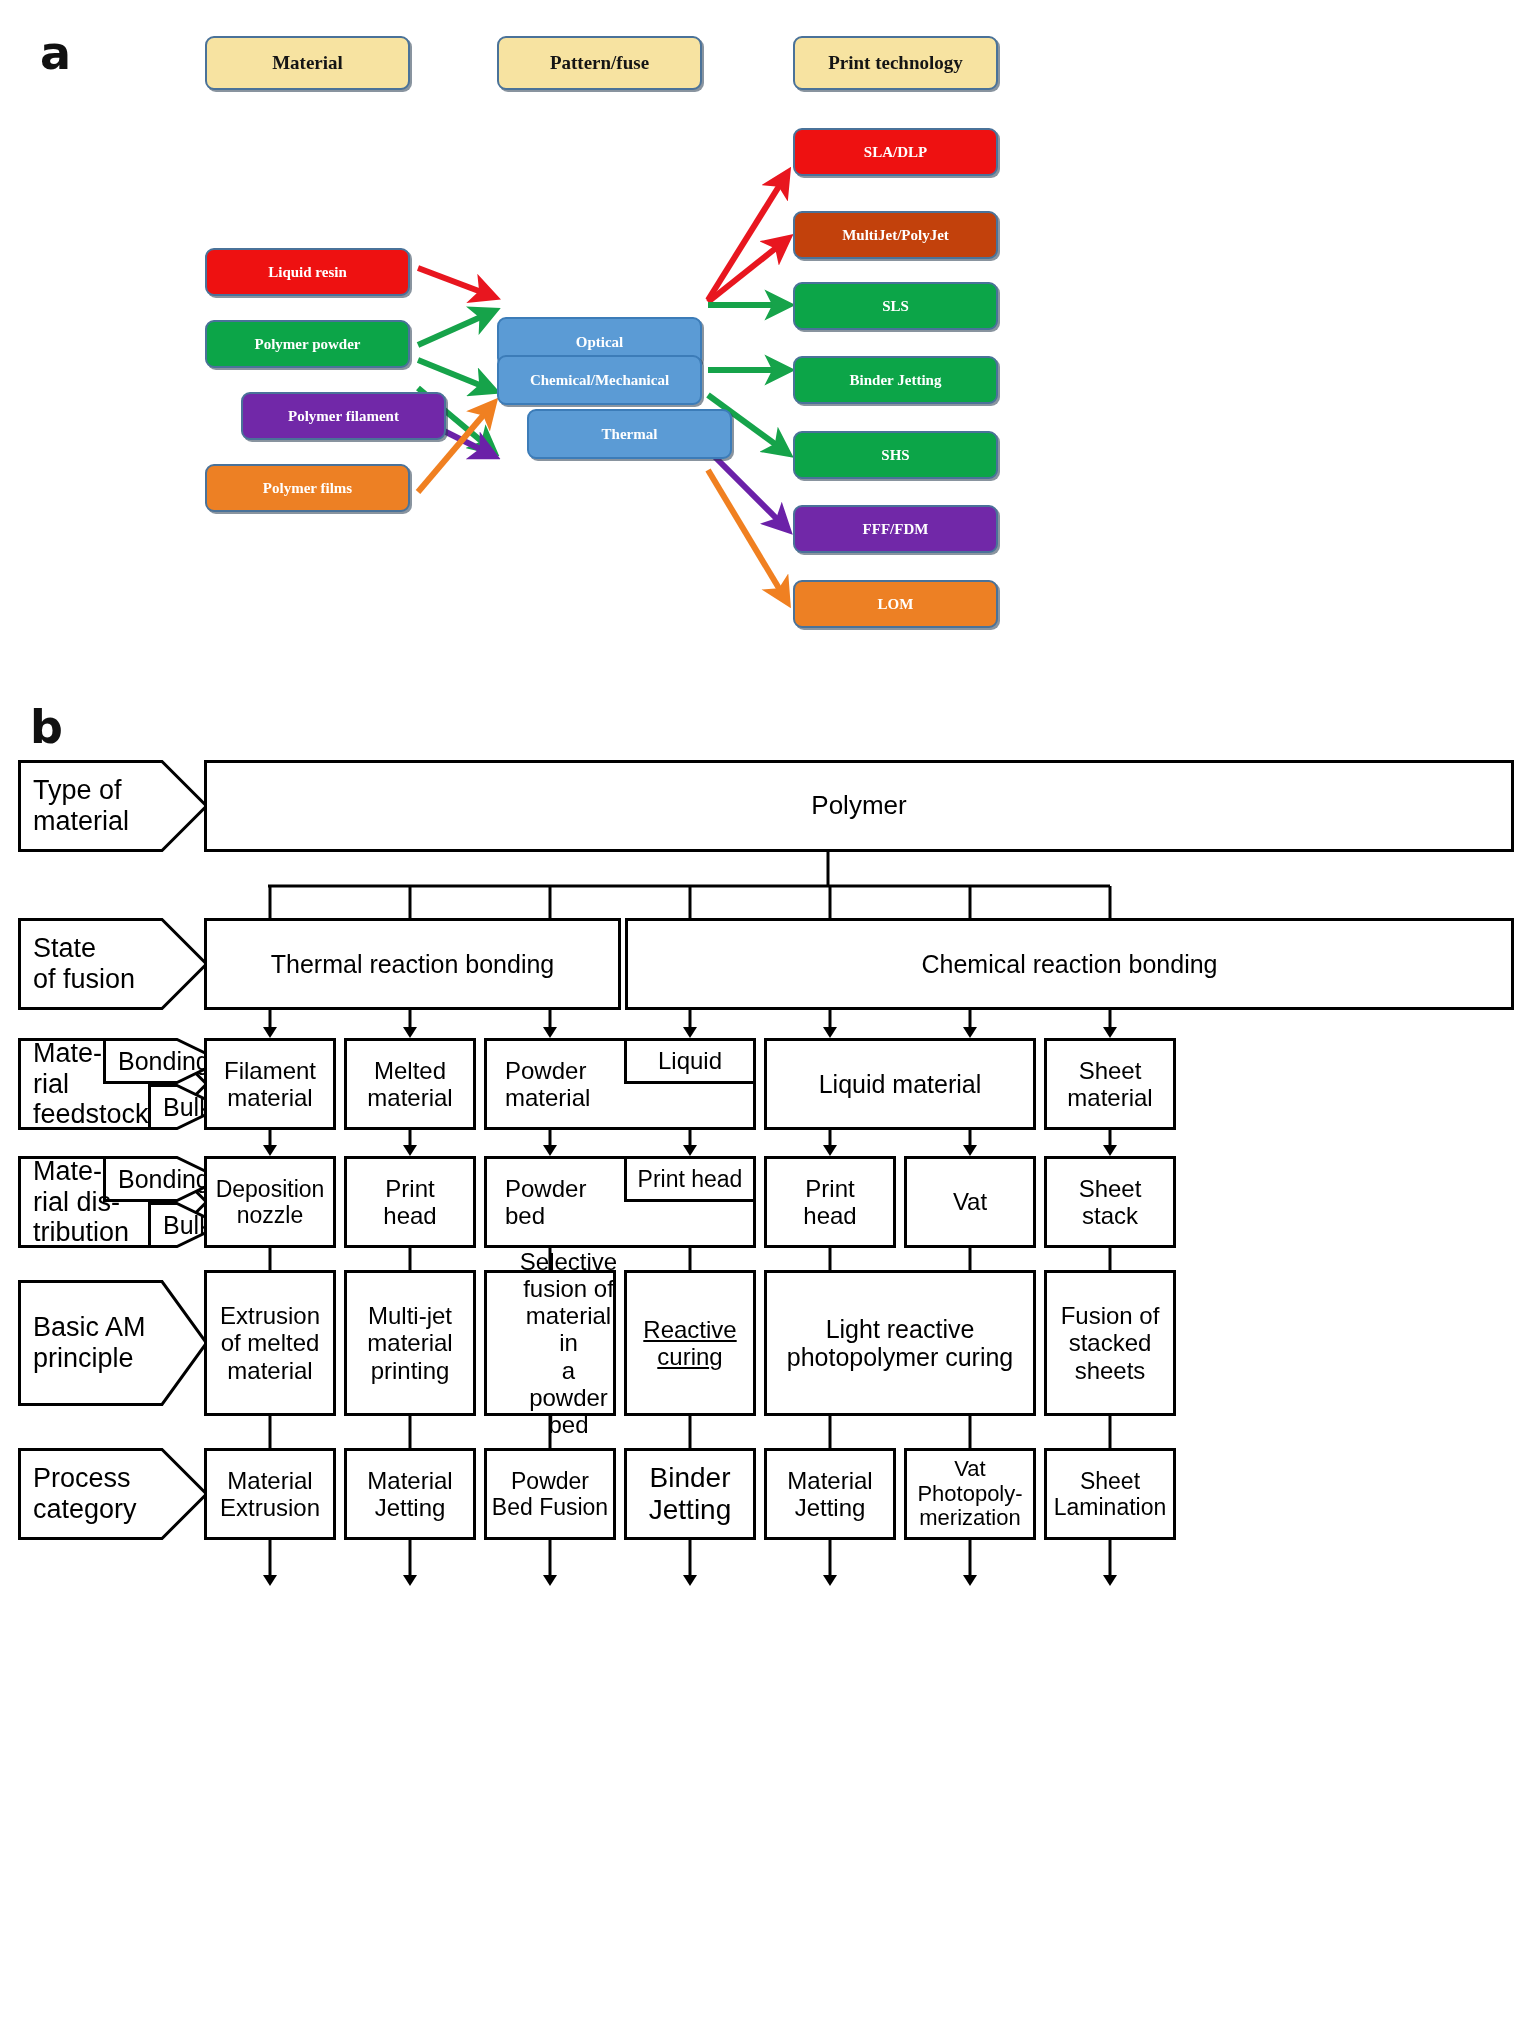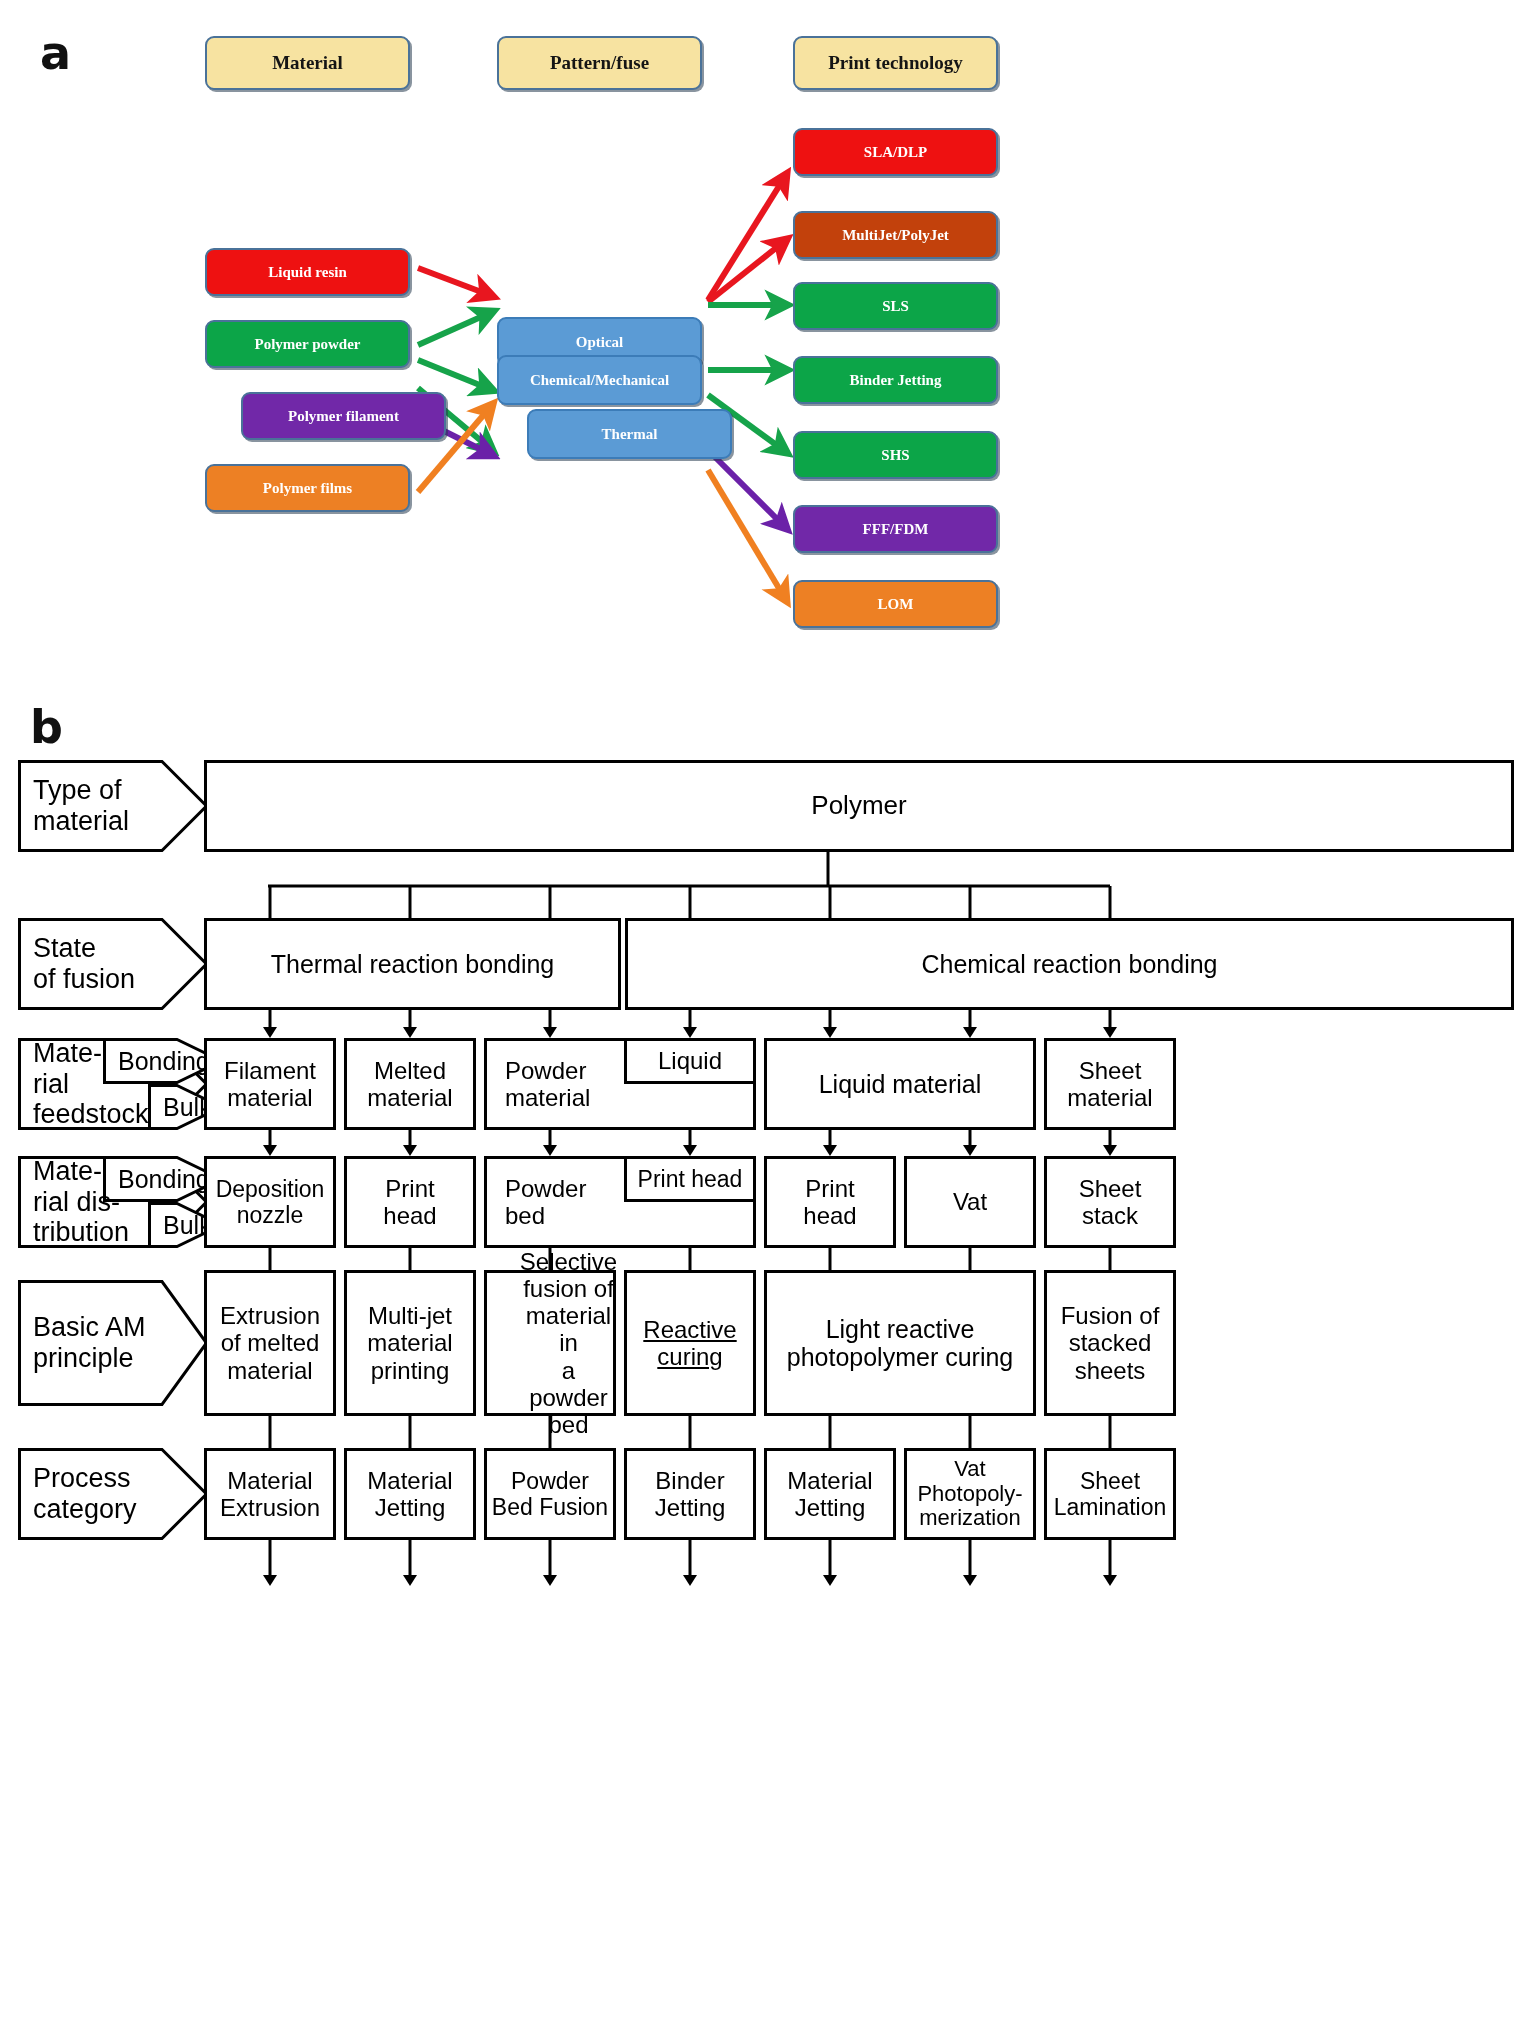--- a/index.html
+++ b/index.html
@@ -291,21 +291,21 @@
 photopolymer curing</span></div>
         <div class="b-box" style="left: 1044px; top: 570px; width: 132px; height: 146px; font-size: 24px; white-space: pre-line;"><span>Fusion of
 stacked
 sheets</span></div>
         <div class="b-box" style="left: 204px; top: 748px; width: 132px; height: 92px; font-size: 24px; white-space: pre-line;"><span>Material
 Extrusion</span></div>
         <div class="b-box" style="left: 344px; top: 748px; width: 132px; height: 92px; font-size: 24px; white-space: pre-line;"><span>Material
 Jetting</span></div>
         <div class="b-box" style="left: 484px; top: 748px; width: 132px; height: 92px; font-size: 23px; white-space: pre-line;"><span>Powder
 Bed Fusion</span></div>
-        <div class="b-box" style="left: 624px; top: 748px; width: 132px; height: 92px; font-size: 24px; white-space: pre-line;"><span>Binder
+        <div class="b-box" style="left: 624px; top: 748px; width: 132px; height: 92px; font-size: 28px; white-space: pre-line;"><span>Binder
 Jetting</span></div>
         <div class="b-box" style="left: 764px; top: 748px; width: 132px; height: 92px; font-size: 24px; white-space: pre-line;"><span>Material
 Jetting</span></div>
         <div class="b-box" style="left: 904px; top: 748px; width: 132px; height: 92px; font-size: 22px; white-space: pre-line;"><span>Vat
 Photopoly-
 merization</span></div>
         <div class="b-box" style="left: 1044px; top: 748px; width: 132px; height: 92px; font-size: 23px; white-space: pre-line;"><span>Sheet
 Lamination</span></div>
       </div>
   </div>

